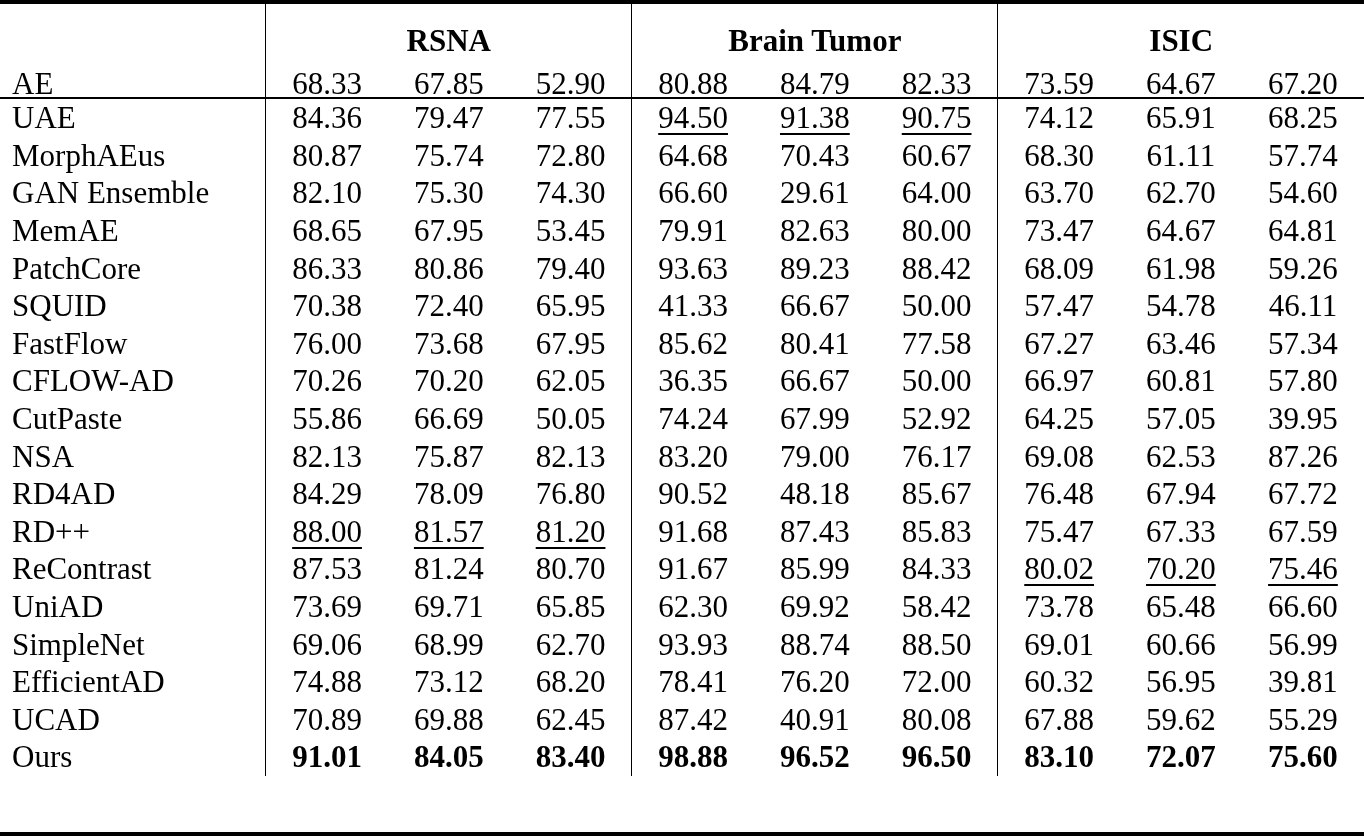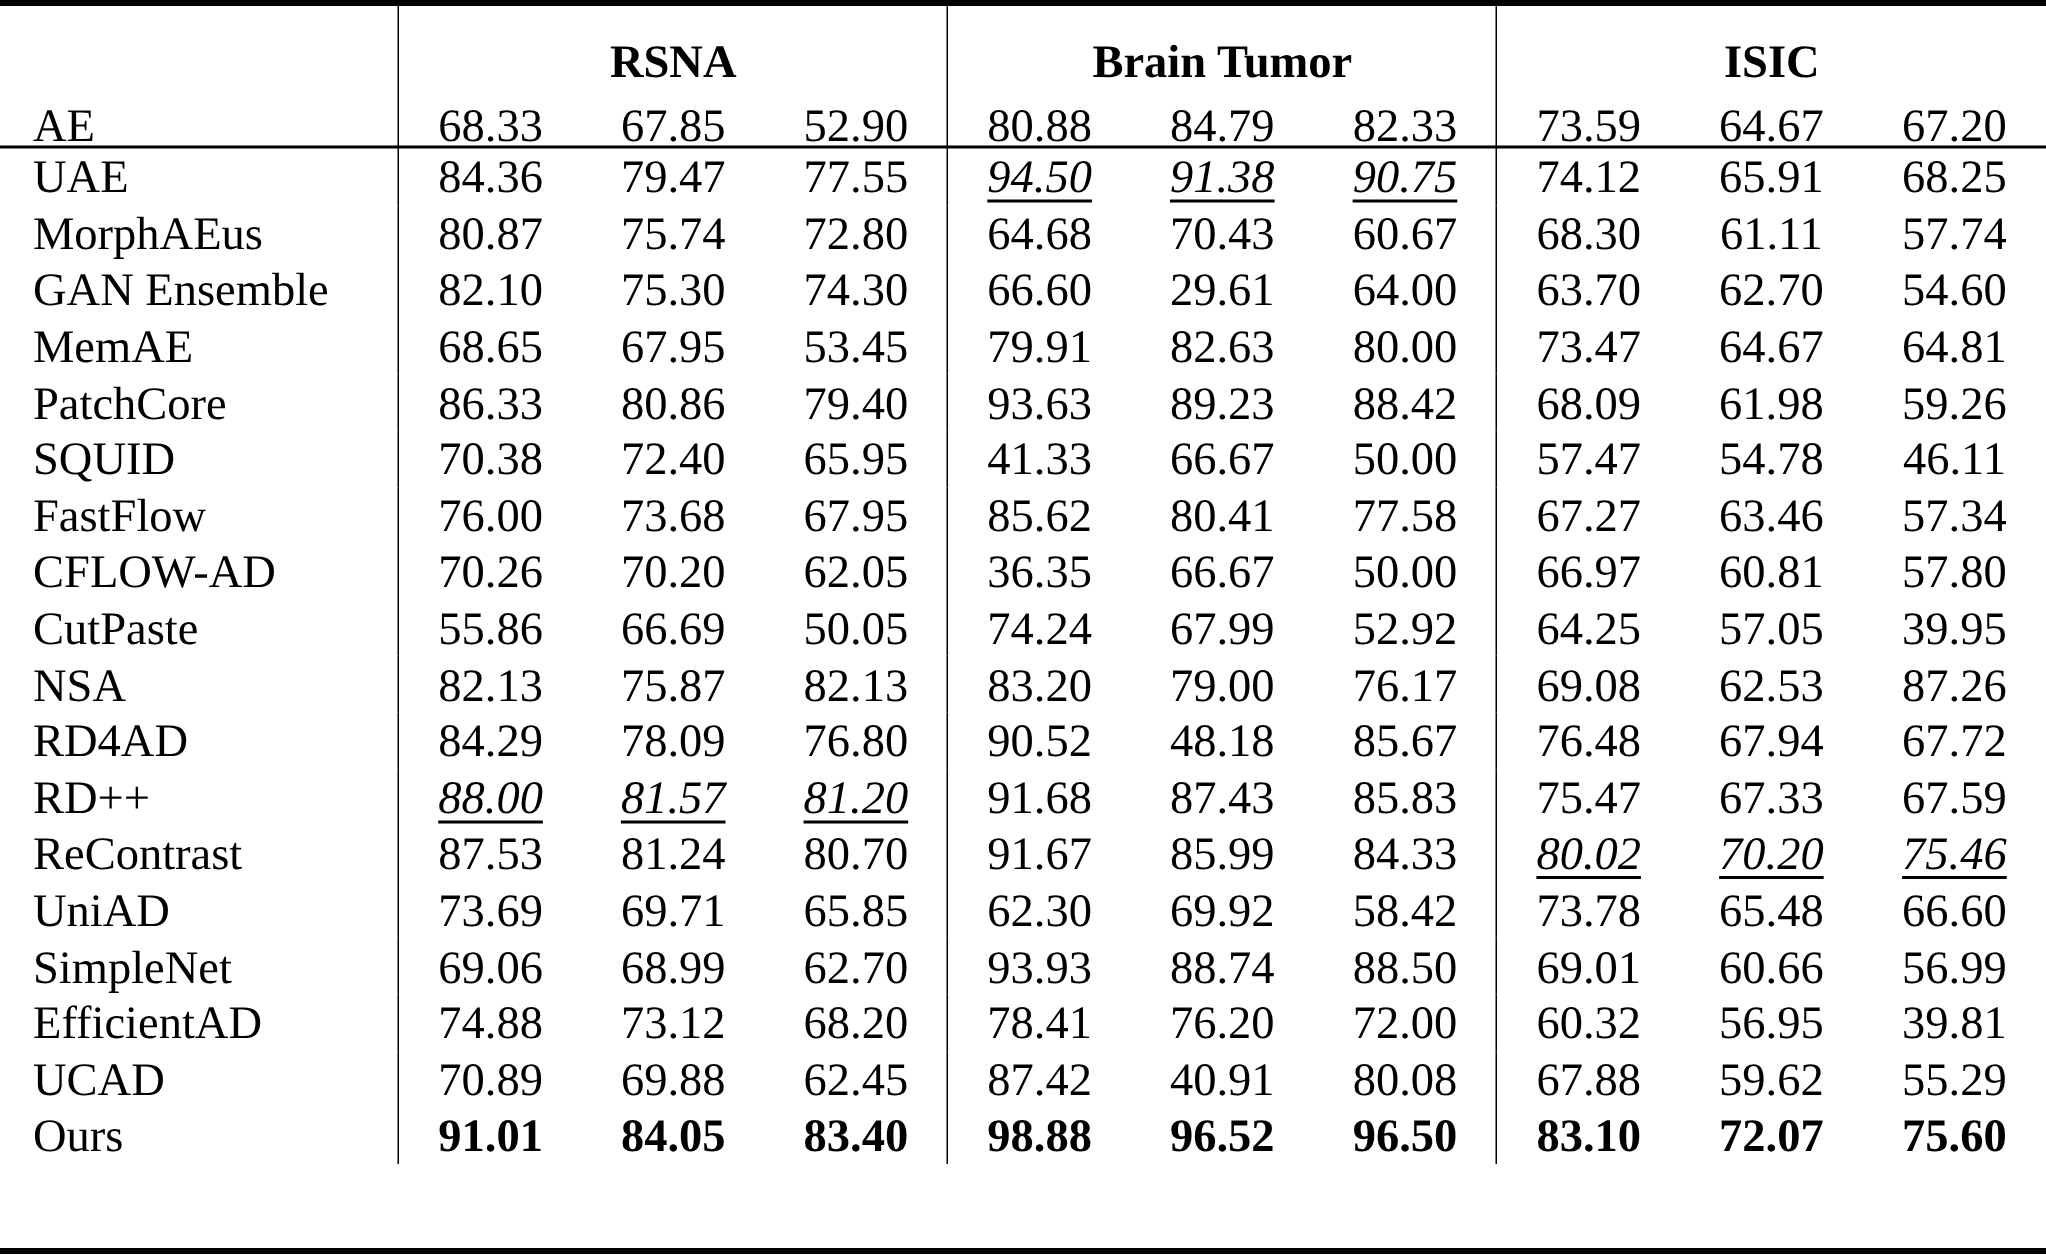--- a/index.html
+++ b/index.html
@@ -51,23 +51,23 @@
       text-align: center;
       font-weight: normal;
       white-space: nowrap;
     }
     col.c-method { width: 265px; }
     col.c-val { width: 121.67px; }
     thead tr.group-row th { height: 44px; padding-top: 12px; vertical-align: bottom; font-weight: bold; }
     thead tr.metric-row th { height: 40px; vertical-align: top; padding-top: 6px; }
     tbody tr { height: 37.6px; }
     tbody tr.first td { padding-top: 12px; }
-    td.method { text-align: left; padding-left: 22px; }
+    td.method { text-align: left; padding-left: 12px; }
     .vsep { border-left: 1.5px solid #000; }
-    .ul { text-decoration: underline; text-underline-offset: 5px; text-decoration-thickness: 1.5px; font-style: italic; }
+    .ul { text-decoration: underline; text-underline-offset: 5px; text-decoration-thickness: 1.5px; }
     .bold { font-weight: bold; text-align: right; }
   </style>
 </head>
 <body>
 
 <div class="table-wrap">
   <div class="rule-top"></div>
   <div class="rule-mid"></div>
   <div class="rule-bot"></div>
 

